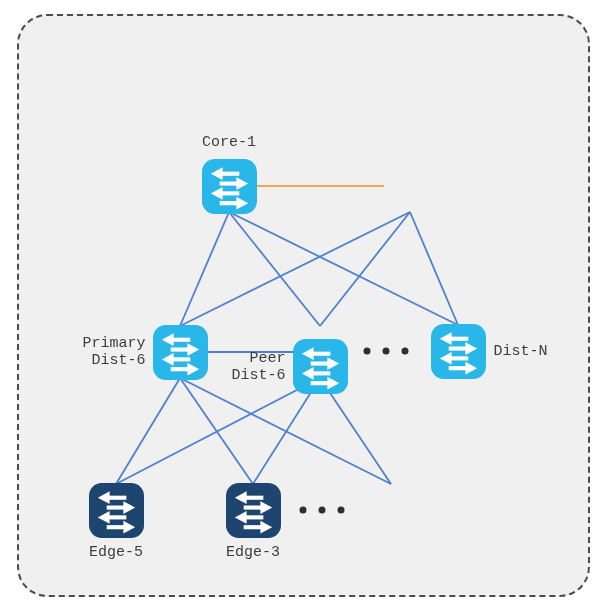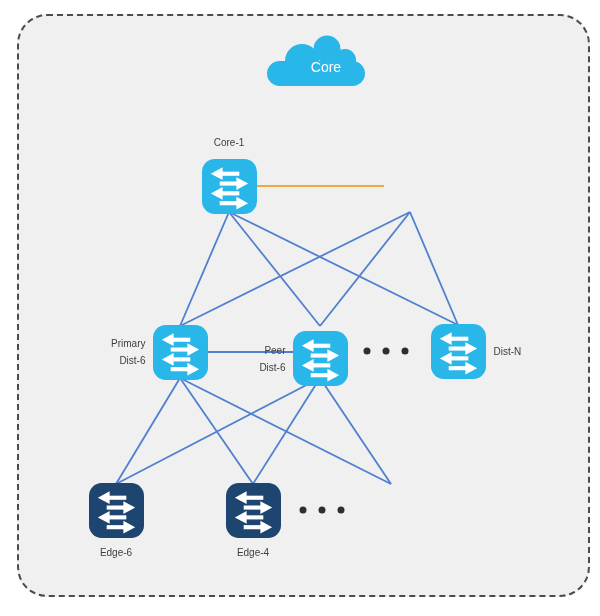--- a/index.html
+++ b/index.html
@@ -22,24 +22,25 @@
   }
   #links-layer { position: absolute; left: 0; top: 0; width: 600px; height: 616px; z-index: 1; pointer-events: none; }
   #nodes-layer { position: absolute; left: 0; top: 0; width: 600px; height: 616px; z-index: 2; }
   .node { position: absolute; }
   .switch-node { width: 55px; height: 55px; }
   .switch-node svg { display: block; width: 55px; height: 55px; }
   .switch-cyan .sw-bg { fill: var(--cyan, #29b6e8); }
   .switch-navy .sw-bg { fill: var(--navy, #1e4470); }
   .node-label {
     position: absolute;
-    font-size: 10px;
+    font-size: 15px;
     line-height: 17px;
     color: var(--label-text, #3d3d3d);
     white-space: nowrap;
+    font-family: Liberation Mono, monospace;
   }
   .label-top    { bottom: calc(100% + 8px); left: 50%; transform: translateX(-50%); text-align: center; }
   .label-bottom { top:   calc(100% + 6px);  left: 50%; transform: translateX(-50%); text-align: center; }
   .label-left   { right: calc(100% + 7px);  top: 50%;  transform: translateY(-50%); text-align: right; }
   .label-right  { left:  calc(100% + 8px);  top: 50%;  transform: translateY(-50%); text-align: right; }
   .label-line { display: block; }
   .dots-node { display: flex; gap: 12px; align-items: center; transform: translate(-50%, -50%); }
   .dot { width: 7px; height: 7px; border-radius: 50%; background: var(--dot, #2e2e2e); }
   .cloud-node { width: 100px; height: 52px; }
   .cloud-node svg { display: block; width: 100px; height: 52px; overflow: visible; }
@@ -67,31 +68,20 @@
       <line x1="410" y1="212" x2="458" y2="325" class="link-blue"></line>
       <line x1="206" y1="352" x2="294" y2="352" class="link-blue"></line>
       <line x1="180" y1="378" x2="116" y2="484" class="link-blue"></line>
       <line x1="180" y1="378" x2="253" y2="484" class="link-blue"></line>
       <line x1="180" y1="378" x2="391" y2="484" class="link-blue"></line>
       <line x1="320" y1="378" x2="116" y2="484" class="link-blue"></line>
       <line x1="320" y1="378" x2="253" y2="484" class="link-blue"></line>
       <line x1="320" y1="378" x2="391" y2="484" class="link-blue"></line>
     </svg>
   <div id="nodes-layer">
-      <div class="node cloud-node" style="left: 266px; top: 34px;">
-        <svg viewBox="0 0 100 52" xmlns="http://www.w3.org/2000/svg">
-          <g class="cloud-shape">
-            <rect x="1" y="27" width="98" height="25" rx="12.5"></rect>
-            <circle cx="36" cy="27" r="17"></circle>
-            <circle cx="61" cy="15" r="13.5"></circle>
-            <circle cx="79" cy="26" r="11"></circle>
-          </g>
-          <text class="cloud-text" x="60" y="38" text-anchor="middle">Core</text>
-        </svg>
-      </div>
       <div class="node switch-node switch-cyan" style="left: 201.5px; top: 158.5px;">
         <svg viewBox="0 0 56 56" xmlns="http://www.w3.org/2000/svg">
           <rect class="sw-bg" x="0" y="0" width="56" height="56" rx="13"></rect>
           <rect fill="#fff" x="20" y="12.9" width="18" height="4.2"></rect>
           <polygon fill="#fff" points="9,15 21,8.5 21,21.5"></polygon>
           <rect fill="#fff" x="18" y="22.9" width="18" height="4.2"></rect>
           <polygon fill="#fff" points="47,25 35,18.5 35,31.5"></polygon>
           <rect fill="#fff" x="20" y="32.9" width="18" height="4.2"></rect>
           <polygon fill="#fff" points="9,35 21,28.5 21,41.5"></polygon>
           <rect fill="#fff" x="18" y="42.9" width="18" height="4.2"></rect>
@@ -111,21 +101,21 @@
           <rect fill="#fff" x="20" y="32.9" width="18" height="4.2"></rect>
           <polygon fill="#fff" points="9,35 21,28.5 21,41.5"></polygon>
           <rect fill="#fff" x="18" y="42.9" width="18" height="4.2"></rect>
           <polygon fill="#fff" points="47,45 35,38.5 35,51.5"></polygon>
         </svg>
         <div class="node-label label-left">
           <span class="label-line">Primary</span>
           <span class="label-line">Dist-6</span>
         </div>
       </div>
-      <div class="node switch-node switch-cyan" style="left: 292.5px; top: 331px;">
+      <div class="node switch-node switch-cyan" style="left: 292.5px; top: 339px;">
         <svg viewBox="0 0 56 56" xmlns="http://www.w3.org/2000/svg">
           <rect class="sw-bg" x="0" y="0" width="56" height="56" rx="13"></rect>
           <rect fill="#fff" x="20" y="12.9" width="18" height="4.2"></rect>
           <polygon fill="#fff" points="9,15 21,8.5 21,21.5"></polygon>
           <rect fill="#fff" x="18" y="22.9" width="18" height="4.2"></rect>
           <polygon fill="#fff" points="47,25 35,18.5 35,31.5"></polygon>
           <rect fill="#fff" x="20" y="32.9" width="18" height="4.2"></rect>
           <polygon fill="#fff" points="9,35 21,28.5 21,41.5"></polygon>
           <rect fill="#fff" x="18" y="42.9" width="18" height="4.2"></rect>
           <polygon fill="#fff" points="47,45 35,38.5 35,51.5"></polygon>
@@ -162,37 +152,37 @@
           <rect fill="#fff" x="20" y="12.9" width="18" height="4.2"></rect>
           <polygon fill="#fff" points="9,15 21,8.5 21,21.5"></polygon>
           <rect fill="#fff" x="18" y="22.9" width="18" height="4.2"></rect>
           <polygon fill="#fff" points="47,25 35,18.5 35,31.5"></polygon>
           <rect fill="#fff" x="20" y="32.9" width="18" height="4.2"></rect>
           <polygon fill="#fff" points="9,35 21,28.5 21,41.5"></polygon>
           <rect fill="#fff" x="18" y="42.9" width="18" height="4.2"></rect>
           <polygon fill="#fff" points="47,45 35,38.5 35,51.5"></polygon>
         </svg>
         <div class="node-label label-bottom">
-          <span class="label-line">Edge-6</span>
+          <span class="label-line">Edge-5</span>
         </div>
       </div>
       <div class="node switch-node switch-navy" style="left: 225.5px; top: 482.5px;">
         <svg viewBox="0 0 56 56" xmlns="http://www.w3.org/2000/svg">
           <rect class="sw-bg" x="0" y="0" width="56" height="56" rx="13"></rect>
           <rect fill="#fff" x="20" y="12.9" width="18" height="4.2"></rect>
           <polygon fill="#fff" points="9,15 21,8.5 21,21.5"></polygon>
           <rect fill="#fff" x="18" y="22.9" width="18" height="4.2"></rect>
           <polygon fill="#fff" points="47,25 35,18.5 35,31.5"></polygon>
           <rect fill="#fff" x="20" y="32.9" width="18" height="4.2"></rect>
           <polygon fill="#fff" points="9,35 21,28.5 21,41.5"></polygon>
           <rect fill="#fff" x="18" y="42.9" width="18" height="4.2"></rect>
           <polygon fill="#fff" points="47,45 35,38.5 35,51.5"></polygon>
         </svg>
         <div class="node-label label-bottom">
-          <span class="label-line">Edge-4</span>
+          <span class="label-line">Edge-3</span>
         </div>
       </div>
       <div class="node dots-node" style="left: 322px; top: 510px;">
         <span class="dot"></span>
         <span class="dot"></span>
         <span class="dot"></span>
       </div>
     </div>
 </div>
 

